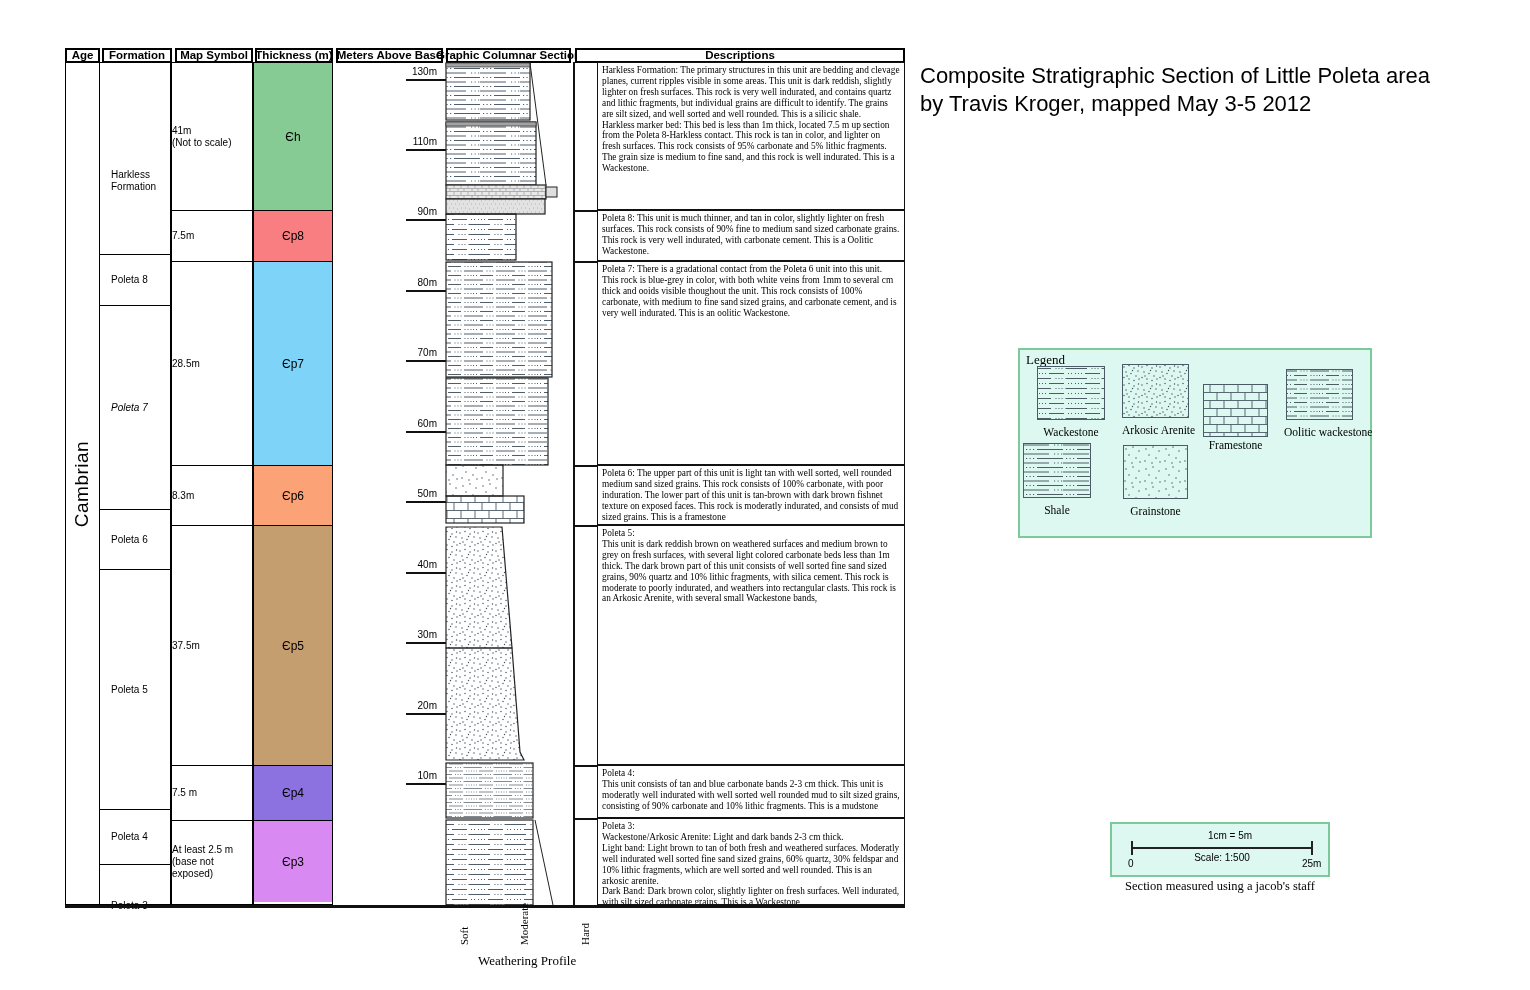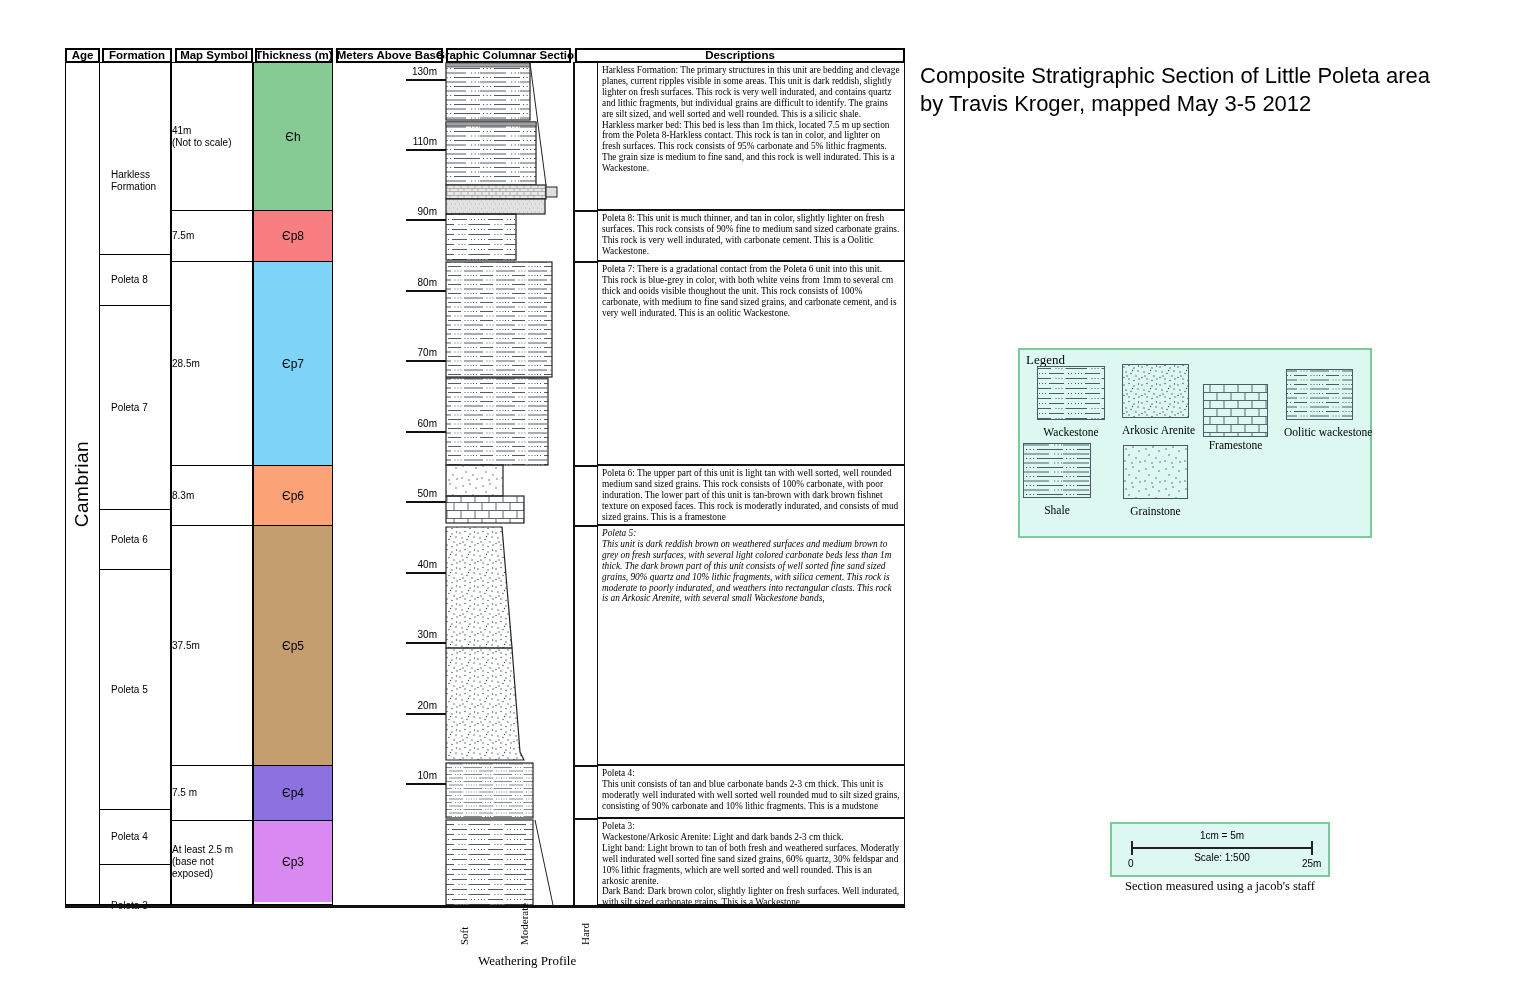--- a/index.html
+++ b/index.html
@@ -68,21 +68,21 @@
   <div class="hcell" style="left:575px;width:330px;">Descriptions</div>
 
   <div class="colbox agebox" style="left:65px;width:35px;">
     <span class="agelabel">Cambrian</span>
   </div>
 
   <div class="colbox" style="left:99px;width:72px;">
     <div class="rowcell fcell" style="height:148px;margin-top:44px;">Harkless
 Formation</div>
     <div class="rowcell fcell" style="height:51px;">Poleta 8</div>
-    <div class="rowcell fcell" style="height:204px;">Poleta 7</div>
+    <div class="rowcell fcell" style="height:204px;font-style:italic;">Poleta 7</div>
     <div class="rowcell fcell" style="height:60px;">Poleta 6</div>
     <div class="rowcell fcell" style="height:240px;">Poleta 5</div>
     <div class="rowcell fcell" style="height:55px;">Poleta 4</div>
     <div class="rowcell fcell" style="height:81px;">Poleta 3</div>
   </div>
 
   <div class="colbox" style="left:171px;width:82px;">
     <div class="rowcell tcell" style="height:148px;">41m
 (Not to scale)</div>
     <div class="rowcell tcell" style="height:51px;">7.5m</div>
@@ -227,21 +227,21 @@
   <div class="hseg" style="left:573px;top:465px;width:24px;"></div>
   <div class="hseg" style="left:573px;top:525px;width:24px;"></div>
   <div class="hseg" style="left:573px;top:765px;width:24px;"></div>
   <div class="hseg" style="left:573px;top:818px;width:24px;"></div>
 
   <div class="descbox" style="top:62px;height:148px;">Harkless Formation:  The primary structures in this unit are bedding and clevage planes, current ripples visible in some areas.  This unit is dark reddish, slightly lighter on fresh surfaces.  This rock is very well indurated, and contains quartz and lithic fragments, but individual grains are difficult to identify.  The grains are silt sized, and well sorted and well rounded. This is a silicic shale.
 Harkless marker bed:  This bed is less than 1m thick, located 7.5 m up section from the Poleta 8-Harkless contact.  This rock is tan in color, and lighter on fresh surfaces.  This rock consists of 95% carbonate and 5% lithic fragments.  The grain size is medium to fine sand, and this rock is well indurated.  This is a Wackestone.</div>
   <div class="descbox" style="top:210px;height:51px;">Poleta 8:  This unit is much thinner, and tan in color, slightly lighter on fresh surfaces.  This rock consists of 90% fine to medium sand sized carbonate grains. This rock is very well indurated, with carbonate cement.  This is a Oolitic Wackestone.</div>
   <div class="descbox" style="top:261px;height:204px;">Poleta 7: There is a gradational contact from the Poleta 6 unit into this unit. This rock is blue-grey in color, with both white veins from 1mm to several cm thick and ooids visible thoughout the unit.  This rock consists of 100% carbonate, with medium to fine sand sized grains, and carbonate cement, and is very well indurated. This is an oolitic Wackestone.</div>
   <div class="descbox" style="top:465px;height:60px;">Poleta 6:  The upper part of this unit is light tan with well sorted, well rounded medium sand sized grains.  This rock consists of 100% carbonate, with poor induration. The lower part of this unit is tan-brown with dark brown fishnet texture on exposed faces. This rock is moderatly indurated, and consists of mud sized grains.  This is a framestone</div>
-  <div class="descbox" style="top:525px;height:240px;font-style:italic;">Poleta 5:
+  <div class="descbox" style="top:525px;height:240px;">Poleta 5:
     This unit is dark reddish brown on weathered surfaces and medium brown to grey on fresh surfaces, with several light colored carbonate beds less than 1m thick.  The dark brown part of this unit consists of well sorted fine sand sized grains, 90% quartz and 10% lithic fragments, with silica cement.  This rock is moderate to poorly indurated, and weathers into rectangular clasts.  This rock is an Arkosic Arenite, with several small Wackestone bands,</div>
   <div class="descbox" style="top:765px;height:53px;">Poleta 4:
 This unit consists of tan and blue carbonate bands 2-3 cm thick.  This unit is moderatly well indurated with well sorted well rounded mud to silt sized grains, consisting of 90% carbonate and 10% lithic fragments.  This is a mudstone</div>
   <div class="descbox" style="top:818px;height:87px;">Poleta 3:
 Wackestone/Arkosic Arenite:  Light and dark bands 2-3 cm thick.
 Light band:  Light brown to tan of both fresh and weathered surfaces.  Moderatly well indurated well sorted fine sand sized grains, 60% quartz, 30% feldspar and 10% lithic fragments, which are well sorted and well rounded.  This is an arkosic arenite.
 Dark Band: Dark brown color, slightly lighter on fresh surfaces. Well indurated, with silt sized carbonate grains.  This is a Wackestone</div>
 
   <div class="botline"></div>
 
@@ -284,21 +284,21 @@
     </div>
     <div class="legitem" style="left:103px;top:95px;width:65px;">
       <svg width="65" height="54">
         <rect x="0.5" y="0.5" width="64" height="53" fill="url(#p-grain)" stroke="#4a5a66"></rect>
         </svg>
       <div class="lab">Grainstone</div>
     </div>
   </div>
 
   <div class="scalebox">
-    <div class="scaletxt" style="left:0;top:6px;width:220px;text-align:center;">1cm = 5m</div>
+    <div class="scaletxt" style="left:0;top:6px;width:220px;text-align:center;padding-left:8px;">1cm = 5m</div>
     <div class="scaleline"></div>
     <div class="scaletick" style="left:19px;"></div>
     <div class="scaletick" style="left:199px;"></div>
     <div class="scaletxt" style="left:0;top:28px;width:220px;text-align:center;">Scale: 1:500</div>
     <div class="scaletxt" style="left:16px;top:34px;">0</div>
     <div class="scaletxt" style="left:190px;top:34px;">25m</div>
   </div>
   <div class="caption">Section measured using a jacob's staff</div>
 
 </div>

